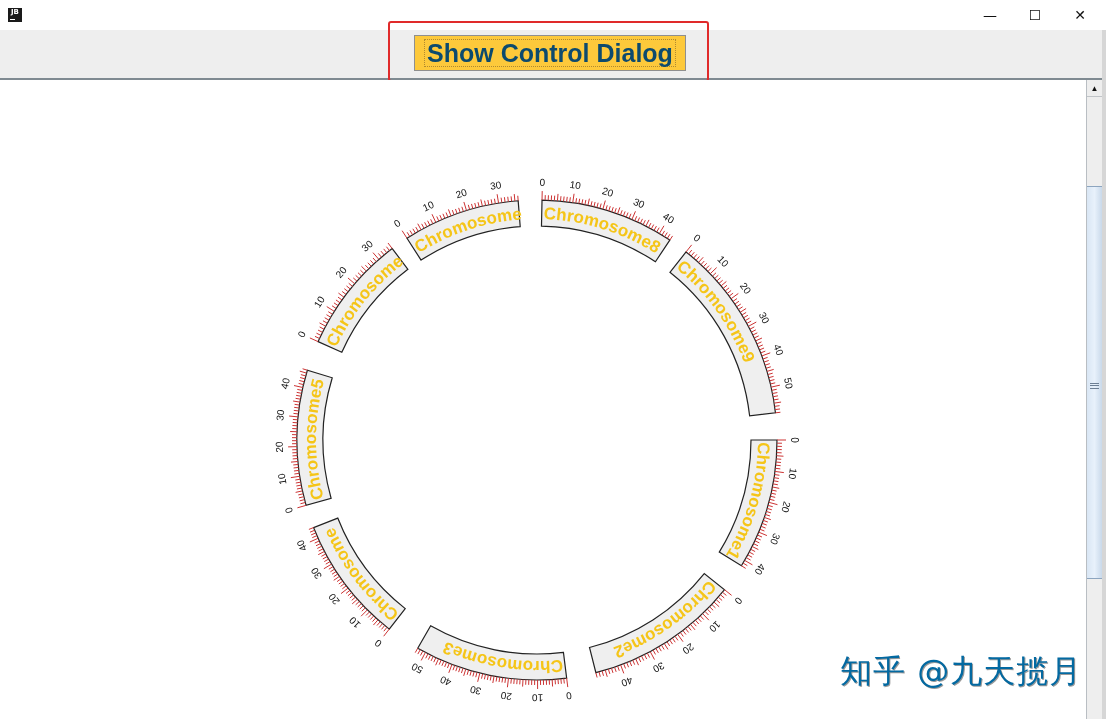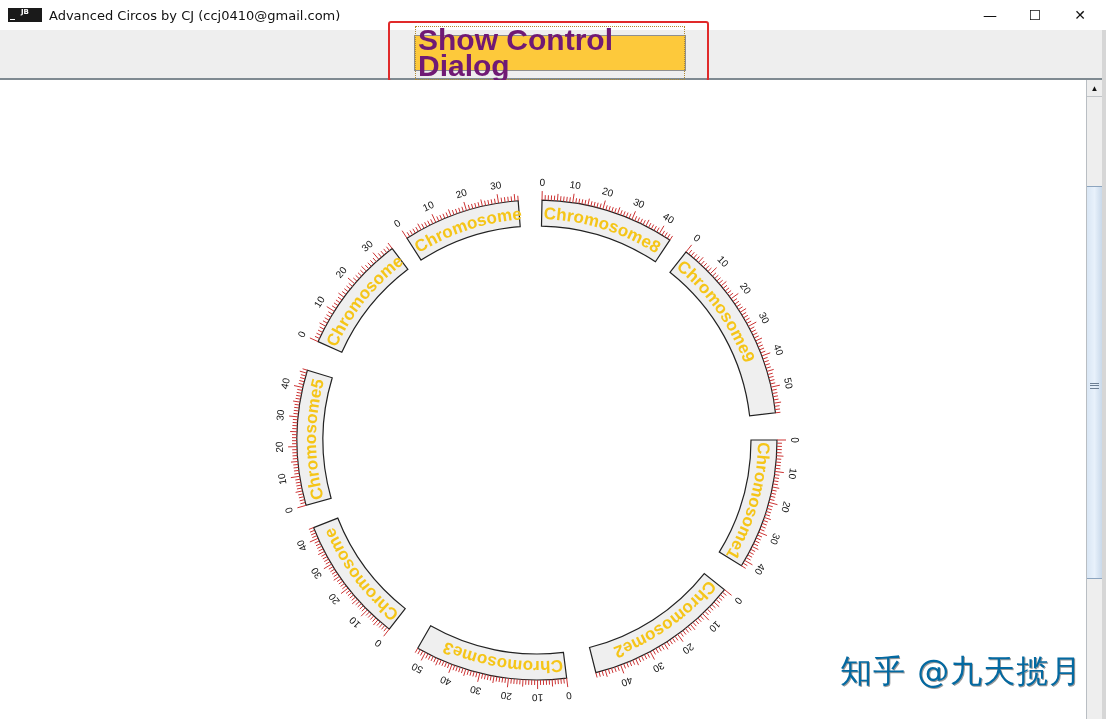--- a/index.html
+++ b/index.html
@@ -1,41 +1,40 @@
 <!DOCTYPE html>
 <html><head>
 <meta charset="utf-8">
 <style>
   html, body { margin:0; padding:0; }
   body { width:1106px; height:719px; overflow:hidden; background:#ffffff; font-family:"Liberation Sans", sans-serif; position:relative; }
   .titlebar { position:absolute; left:0; top:0; width:1106px; height:30px; background:#ffffff; display:flex; align-items:center; }
-  .app-icon { width:34px; height:14px; margin-left:8px; background:#1a1a1a; color:#fff; font-size:7px; font-weight:bold; line-height:8px; text-align:center; font-family:"DejaVu Sans", sans-serif; position:relative; }
+  .app-icon { width:14px; height:14px; margin-left:8px; background:#1a1a1a; color:#fff; font-size:7px; font-weight:bold; line-height:8px; text-align:center; font-family:"DejaVu Sans", sans-serif; position:relative; }
   .app-icon::after { content:""; position:absolute; left:2px; bottom:2px; width:5px; height:1px; background:#fff; }
   .title-text { margin-left:7px; font-size:13px; color:#111; font-family:"DejaVu Sans", sans-serif; }
   .win-btn { position:absolute; top:0; width:46px; height:30px; display:flex; align-items:center; justify-content:center; color:#111; font-size:14px; font-family:"DejaVu Sans", sans-serif; }
   .toolbar { position:absolute; left:0; top:30px; width:1106px; height:48px; background:#eeeeee; border-bottom:2px solid #7f8a91; }
   .highlight-box { position:absolute; left:388px; top:21px; width:321px; height:61px; border:2px solid #e02a2a; border-radius:3px; box-sizing:border-box; }
   .show-btn { position:absolute; left:414px; top:35px; width:272px; height:36px; background:#fdc93b; border:1px solid #8f8f8f; box-sizing:border-box; display:flex; align-items:center; justify-content:center; }
-  .show-btn span { font-weight:bold; font-size:30px; color:#701a75; border:1px dotted #b08a30; padding:0 2px; line-height:26px; }
+  .show-btn span { font-weight:bold; font-size:25px; color:#0c4a6e; border:1px dotted #b08a30; padding:0 2px; line-height:26px; }
   .canvas { position:absolute; left:0; top:80px; width:1086px; height:639px; background:#fff; }
   .scrollbar { position:absolute; left:1086px; top:80px; width:16px; height:639px; background:#eeeeee; border-left:1px solid #b9bec3; box-sizing:border-box; }
   .scroll-up { position:absolute; left:0; top:0; width:15px; height:16px; display:flex; align-items:center; justify-content:center; font-size:8px; color:#111; border-bottom:1px solid #c0c4c8; }
   .scroll-thumb { position:absolute; left:0; top:106px; width:15px; height:393px; background:linear-gradient(to right,#d9e6f4,#e8f1fb 50%,#c9d9ea); border-top:1px solid #8da5bf; border-bottom:1px solid #8da5bf; box-sizing:border-box; }
   .grip { position:absolute; left:3px; top:196px; width:9px; height:6px; border-top:1px solid #6d7f94; border-bottom:1px solid #6d7f94; box-sizing:border-box; }
   .grip::after { content:""; position:absolute; left:0; top:1px; width:9px; height:1px; background:#6d7f94; }
   .right-edge { position:absolute; left:1102px; top:30px; width:4px; height:689px; background:#d6d6d6; }
   .watermark { position:absolute; left:840px; top:650px; font-size:32px; color:#0369a1; letter-spacing:1px; font-family:"DejaVu Sans", sans-serif; text-shadow:1px 1px 0 #9a9a9a; }
   svg text { font-family:"Liberation Sans", sans-serif; }
 </style>
 </head>
 <body>
 
 <div class="titlebar">
   <div class="app-icon"><span>JB</span></div>
-  <span class="title-text">Advanced Circos by CJ (ccj0410@gmail.com)</span>
   <div class="win-btn" style="left:967px;">
       <span>—</span>
     </div>
   <div class="win-btn" style="left:1012px;">
       <span>☐</span>
     </div>
   <div class="win-btn" style="left:1057px;">
       <span>✕</span>
     </div>
 </div>

